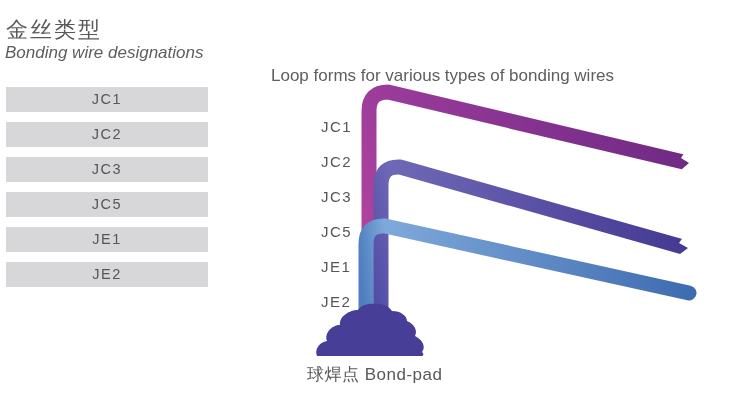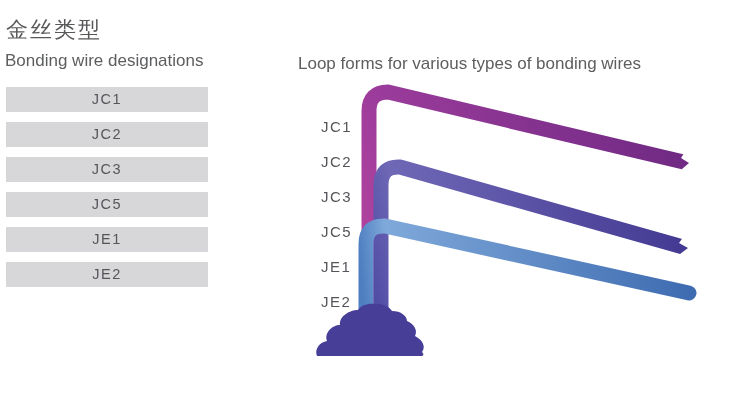--- a/index.html
+++ b/index.html
@@ -53,32 +53,32 @@
     white-space:nowrap;
   }
   svg.diagram{position:absolute;left:0;top:0;}
 </style>
 </head>
 <body>
 
 <div class="page">
 
   <div class="abs title-cjk" style="left:6px;top:15px;">金丝类型</div>
-  <div class="abs title-en" style="left:5px;top:51px;">Bonding wire designations</div>
+  <div class="abs title-en" style="left:5px;top:43px;font-style:italic;">Bonding wire designations</div>
 
   <div class="abs bars">
     <div class="bar">JC1</div>
     <div class="bar">JC2</div>
     <div class="bar">JC3</div>
     <div class="bar">JC5</div>
     <div class="bar">JE1</div>
     <div class="bar">JE2</div>
   </div>
 
-  <div class="abs title-en" style="left:271px;top:54px;margin-left:27px;">Loop forms for various types of bonding wires</div>
+  <div class="abs title-en" style="left:271px;top:66px;">Loop forms for various types of bonding wires</div>
 
   <svg class="diagram" width="741" height="404" viewBox="0 0 741 404">
     <defs>
       <linearGradient id="gradTop" gradientUnits="userSpaceOnUse" x1="369" y1="310" x2="686" y2="163">
         <stop offset="0" stop-color="#b8459f"></stop>
         <stop offset="0.3" stop-color="#9a3b9b"></stop>
         <stop offset="1" stop-color="#702a84"></stop>
       </linearGradient>
       <linearGradient id="gradMid" gradientUnits="userSpaceOnUse" x1="381" y1="318" x2="683" y2="247">
         <stop offset="0" stop-color="#514ea6"></stop>
@@ -114,14 +114,15 @@
              C 424 354, 424 356, 421 356 Z" fill="#473e98"></path>
   </svg>
 
   <div class="abs wire-label" style="top:118px;">JC1</div>
   <div class="abs wire-label" style="top:153px;">JC2</div>
   <div class="abs wire-label" style="top:188px;">JC3</div>
   <div class="abs wire-label" style="top:223px;">JC5</div>
   <div class="abs wire-label" style="top:258px;">JE1</div>
   <div class="abs wire-label" style="top:293px;">JE2</div>
 
+  <div class="abs caption">球焊点 Bond-pad</div>
 
 </div>
 
 </body></html>

